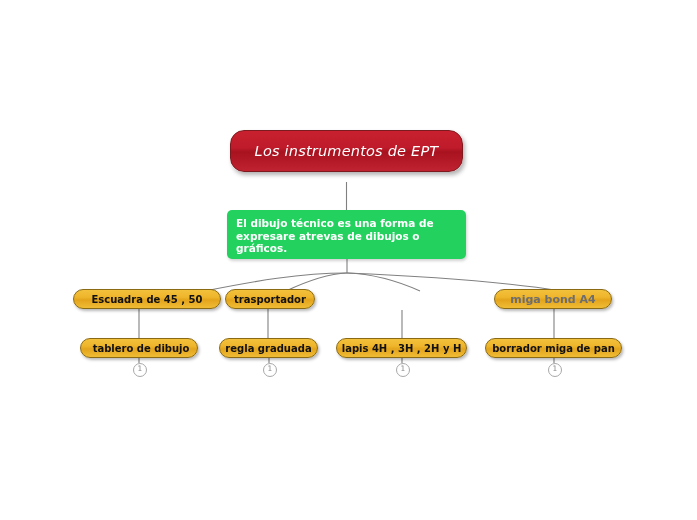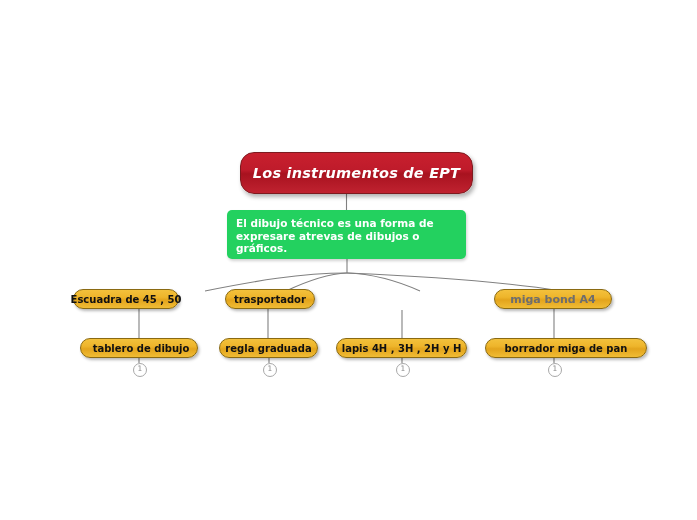--- a/index.html
+++ b/index.html
@@ -36,33 +36,32 @@
     display: flex;
     align-items: center;
     justify-content: center;
     text-align: center;
     white-space: nowrap;
   }
 
   
   .root-node {
     left: 230px;
-    top: 152px;
+    top: 130px;
     width: 233px;
     height: 42px;
     border-radius: 14px;
     border: 1px solid #7d1a1f;
     background: linear-gradient(180deg, #c8202e 0%, #bf1b2b 42%, #a8121f 52%, #c02230 100%);
     box-shadow: 2px 3px 4px rgba(0,0,0,0.30);
     color: #ffffff;
     font-size: 14.5px;
-    font-weight: bold;
+    font-weight: normal;
     font-style: italic;
     letter-spacing: 0.2px;
-    margin-left: 10px;
   }
 
   
   .green-node {
     left: 227px;
     top: 210px;
     width: 239px;
     height: 49px;
     border-radius: 5px;
     background: #23d15f;
@@ -93,30 +92,30 @@
     font-size: 13px;
     height: 22px;
     border-radius: 12px;
   }
   .pill.gray-text {
     color: #6e6e6e;
     font-size: 11px;
   }
 
   
-  .n-escuadra   { left: 73px;  top: 289px; width: 106px; }
+  .n-escuadra   { left: 73px;  top: 289px; width: 148px; }
   .n-trasport   { left: 225px; top: 289px; width: 90px;  }
   .n-compas     { left: 365px; top: 288px; width: 76px;  }
   .n-hoja       { left: 494px; top: 289px; width: 118px; }
 
   
   .n-tablero    { left: 80px;  top: 338px; width: 118px; padding-left: 14px; }
   .n-regla      { left: 219px; top: 338px; width: 99px;  }
   .n-lapis      { left: 336px; top: 338px; width: 131px; }
-  .n-borrador   { left: 485px; top: 338px; width: 162px; }
+  .n-borrador   { left: 485px; top: 338px; width: 137px; }
 
   
   .badge {
     position: absolute;
     width: 12px;
     height: 12px;
     border-radius: 50%;
     border: 1px solid #a8a8a8;
     background: #ffffff;
     color: #8a8a8a;

